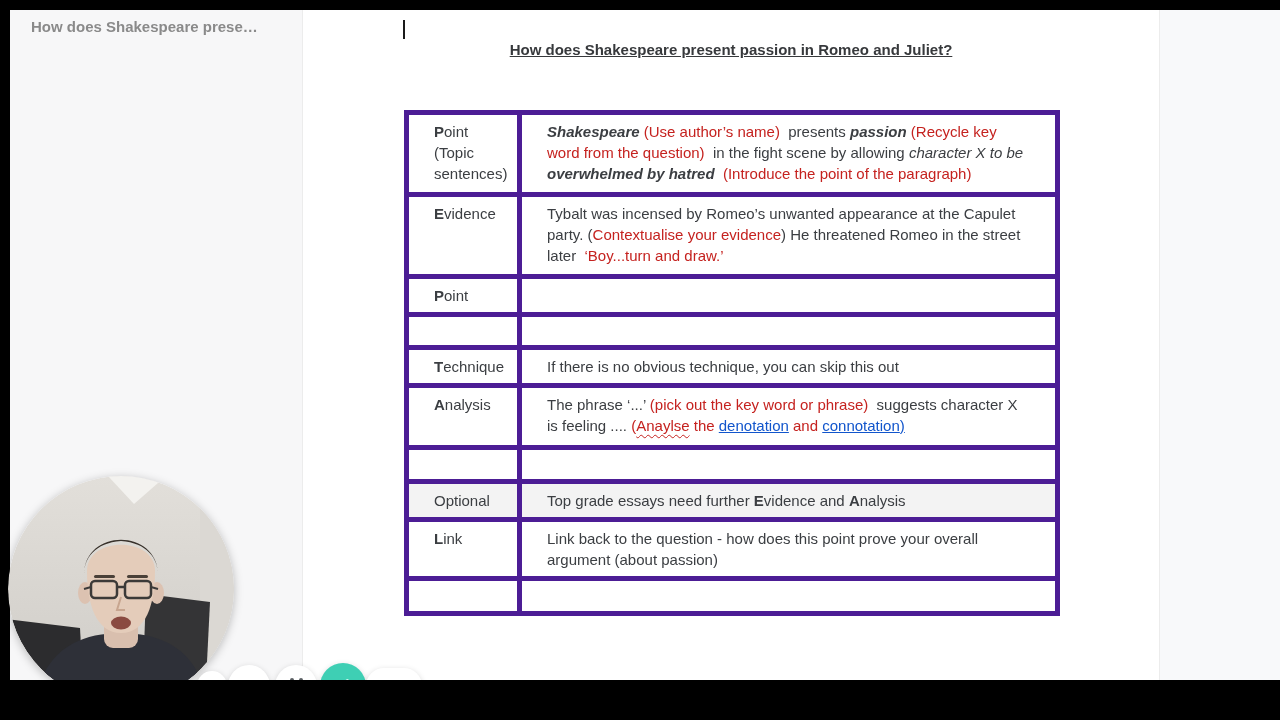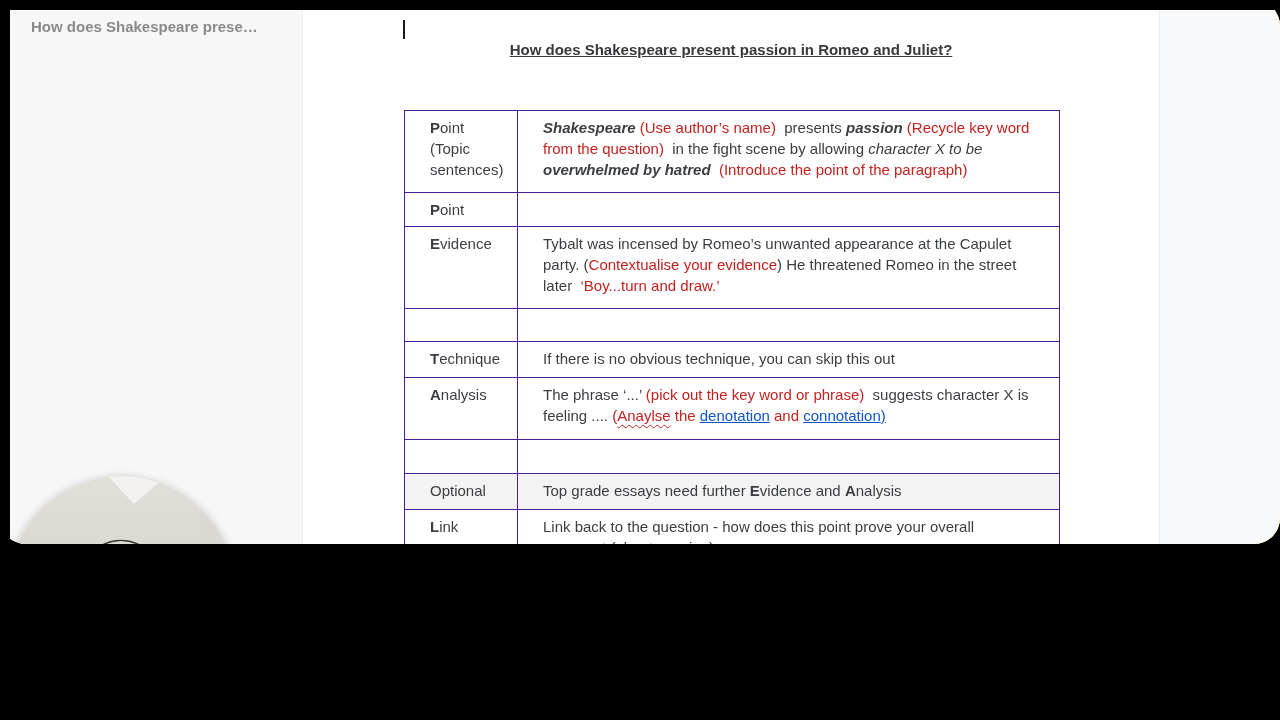--- a/index.html
+++ b/index.html
@@ -1,20 +1,19 @@
 <!DOCTYPE html>
 <html style="--red: #c5221f; --link: #1155cc; --teal: #3ecfb4; --close_red: #ee6a76;"><head>
 <meta charset="utf-8">
 <style>
   html,body{margin:0;padding:0;background:#000;}
   *{box-sizing:border-box;}
   .stage{
-    position:relative;width:1280px;height:544px;background:#000;overflow:hidden;
+    position:relative;width:1280px;height:680px;background:#000;overflow:hidden;
     font-family:"Liberation Sans","DejaVu Sans",sans-serif;
-    border-radius:26px;
   }
   
   .screen{position:absolute;left:10px;top:10px;width:1270px;height:700px;background:#f8f9fa;}
   
   .sidebar{position:absolute;left:0;top:0;width:293px;height:100%;background:#f7f7f8;border-right:1px solid #ececec;}
   .sidebar-title{
     position:absolute;left:21px;top:8px;width:255px;
     font-size:15px;font-weight:bold;color:#8a8a8a;
     white-space:nowrap;overflow:hidden;
   }
@@ -27,21 +26,21 @@
     position:absolute;left:0;top:31px;width:100%;text-align:center;
     font-size:15px;font-weight:bold;color:#37393c;text-decoration:underline;
   }
   
   table.struct{
     position:absolute;left:101px;top:100px;width:656px;
     border-collapse:collapse;table-layout:fixed;
     font-size:15px;line-height:21px;color:#3b3e42;
   }
   table.struct td{
-    border:1px solid #4c1d95;vertical-align:top;padding:6px 25px;
+    border:5px solid #4c1d95;vertical-align:top;padding:6px 25px;
     overflow:hidden;
   }
   td.label-cell{width:113px;}
   td.content-cell{white-space:pre-wrap;}
   tr.shaded td{background:#f3f3f3;}
   .seg-n{}
   .seg-b{font-weight:bold;}
   .seg-i{font-style:italic;}
   .seg-bi{font-weight:bold;font-style:italic;}
   .seg-r{color:var(--red);}
@@ -88,27 +87,27 @@
     <div class="canvas">
       <div class="page">
         <div class="cursor"></div>
         <div class="doc-title">How does Shakespeare present passion in Romeo and Juliet?</div>
         <table class="struct">
           <tbody id="table-body">
               <tr style="height: 82px;">
                 <td class="label-cell"><span class="seg-b">P</span><span class="seg-n">oint (Topic sentences)</span></td>
                 <td class="content-cell"><span class="seg-bi">Shakespeare</span><span class="seg-n"> </span><span class="seg-r">(Use author’s name)</span><span class="seg-n">  presents </span><span class="seg-bi">passion</span><span class="seg-n"> </span><span class="seg-r">(Recycle key word from the question)</span><span class="seg-n">  in the fight scene by allowing </span><span class="seg-i">character X to be </span><span class="seg-bi">overwhelmed by hatred</span><span class="seg-n">  </span><span class="seg-r">(Introduce the point of the paragraph)</span></td>
               </tr>
+              <tr style="height: 82px;">
+                <td class="label-cell"><span class="seg-b">E</span><span class="seg-n">vidence</span></td>
+                <td class="content-cell"><span class="seg-n">Tybalt was incensed by Romeo’s unwanted appearance at the Capulet party. (</span><span class="seg-r">Contextualise your evidence</span><span class="seg-n">) He threatened Romeo in the street later  </span><span class="seg-r">‘Boy...turn and draw.’</span></td>
+              </tr>
               <tr style="height: 34px;">
                 <td class="label-cell"><span class="seg-b">P</span><span class="seg-n">oint</span></td>
                 <td class="content-cell"></td>
-              </tr>
-              <tr style="height: 82px;">
-                <td class="label-cell"><span class="seg-b">E</span><span class="seg-n">vidence</span></td>
-                <td class="content-cell"><span class="seg-n">Tybalt was incensed by Romeo’s unwanted appearance at the Capulet party. (</span><span class="seg-r">Contextualise your evidence</span><span class="seg-n">) He threatened Romeo in the street later  </span><span class="seg-r">‘Boy...turn and draw.’</span></td>
               </tr>
               <tr style="height: 33px;">
                 <td class="label-cell"></td>
                 <td class="content-cell"></td>
               </tr>
               <tr style="height: 36px;">
                 <td class="label-cell"><span class="seg-b">T</span><span class="seg-n">echnique</span></td>
                 <td class="content-cell"><span class="seg-n">If there is no obvious technique, you can skip this out</span></td>
               </tr>
               <tr style="height: 62px;">

